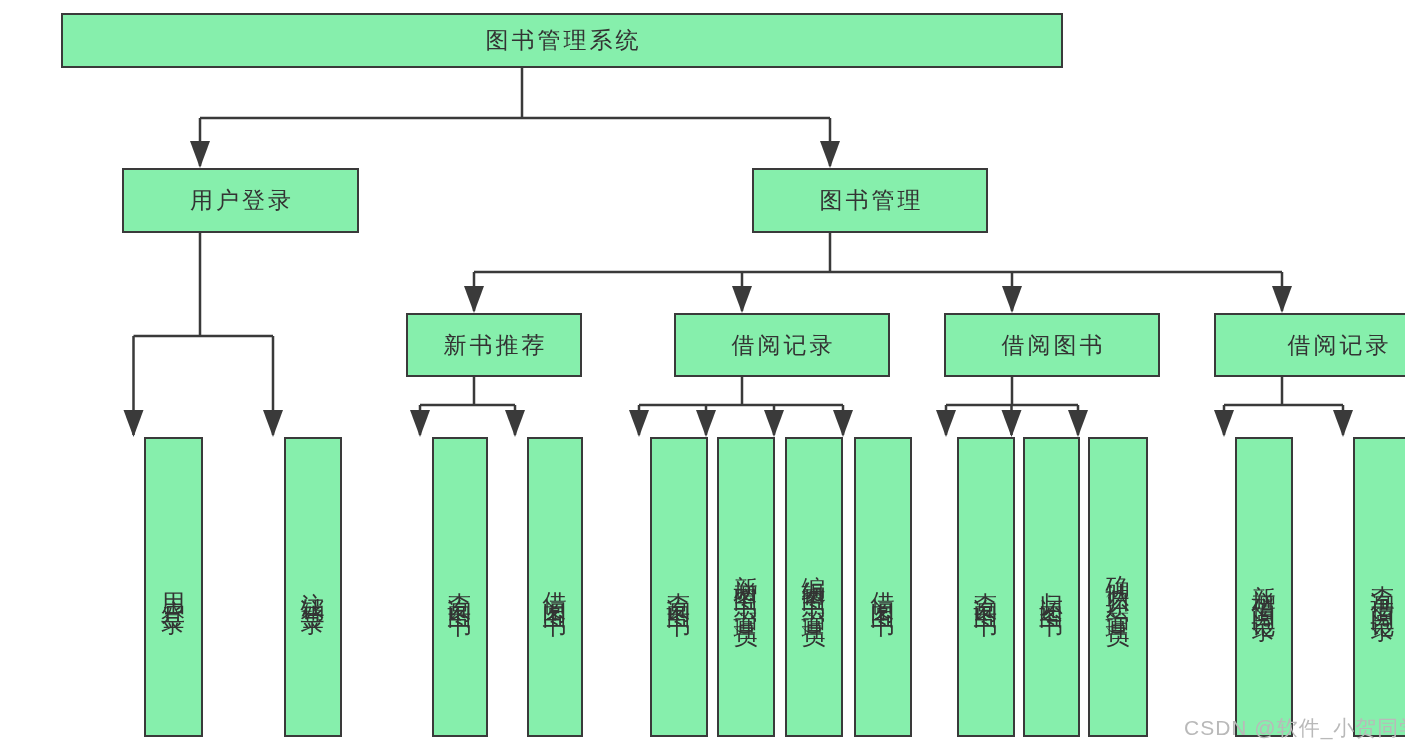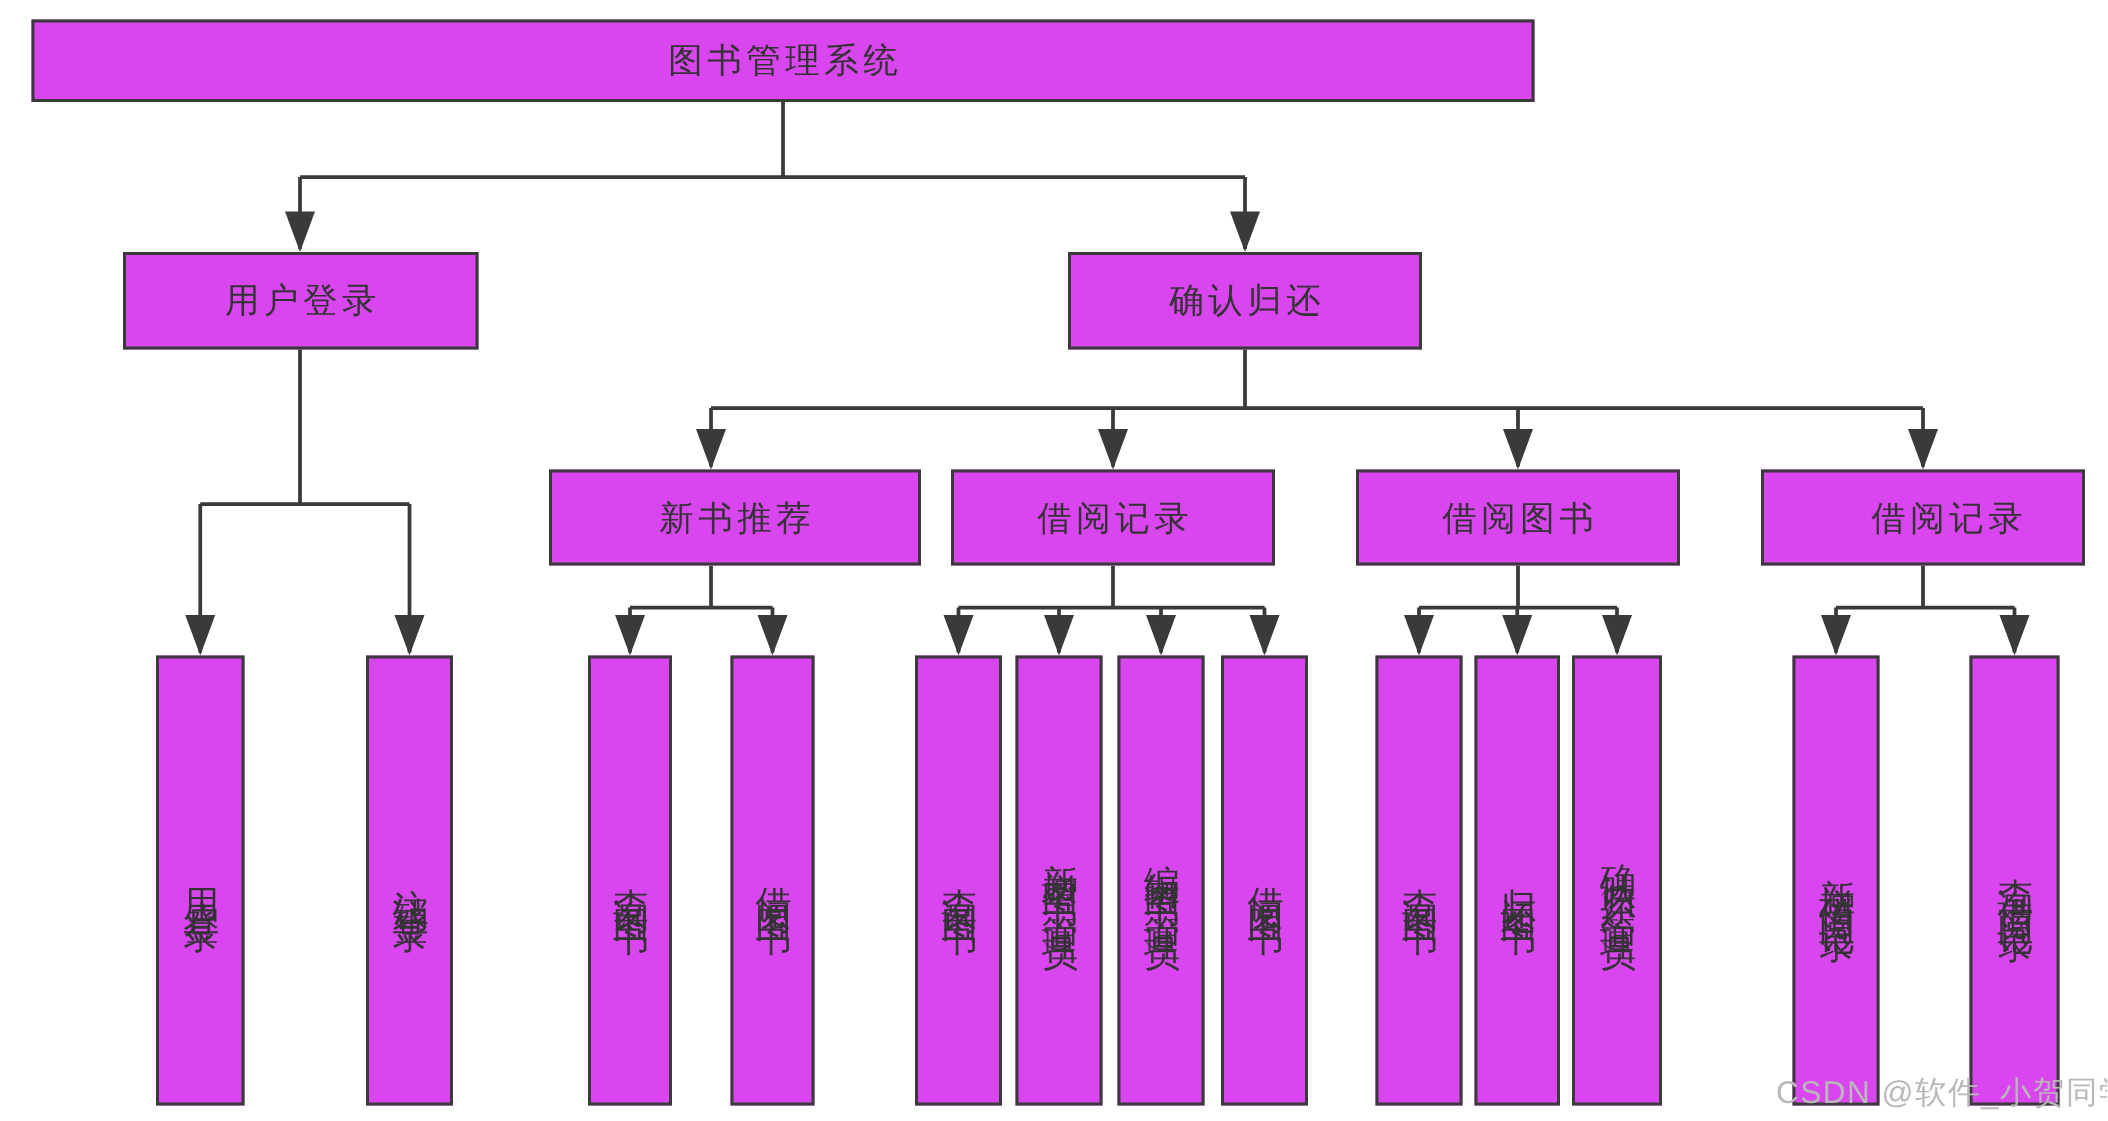--- a/index.html
+++ b/index.html
@@ -14,24 +14,25 @@
   .connectors {
     position: absolute;
     left: 0; top: 0;
     width: 1405px; height: 747px;
     pointer-events: none;
   }
   .node {
     position: absolute;
     box-sizing: border-box;
     border: 2.5px solid #3a3a3a;
-    background: #d946ef;
+    background: #86efac;
     display: flex;
     align-items: center;
     justify-content: center;
+    margin-left: 40px;
   }
   .hlabel {
     font-size: 23px;
     letter-spacing: 3px;
     text-indent: 3px;
     color: #333333;
     white-space: nowrap;
   }
   .vlabel {
     writing-mode: vertical-rl;
@@ -98,24 +99,24 @@
   </svg>
 
   <div class="node" style="left:21px; top:13px; width:1002px; height:55px;">
     <span class="hlabel">图书管理系统</span>
   </div>
 
   <div class="node" style="left:82px; top:168px; width:237px; height:65px;">
     <span class="hlabel">用户登录</span>
   </div>
   <div class="node" style="left:712px; top:168px; width:236px; height:65px;">
-    <span class="hlabel">确认归还</span>
+    <span class="hlabel">图书管理</span>
   </div>
 
-  <div class="node" style="left:366px; top:313px; width:248px; height:64px;">
+  <div class="node" style="left:366px; top:313px; width:176px; height:64px;">
     <span class="hlabel">新书推荐</span>
   </div>
   <div class="node" style="left:634px; top:313px; width:216px; height:64px;">
     <span class="hlabel">借阅记录</span>
   </div>
   <div class="node" style="left:904px; top:313px; width:216px; height:64px;">
     <span class="hlabel">借阅图书</span>
   </div>
   <div class="node" style="left:1174px; top:313px; width:216px; height:64px;padding-left:32px;">
     <span class="hlabel">借阅记录</span>

